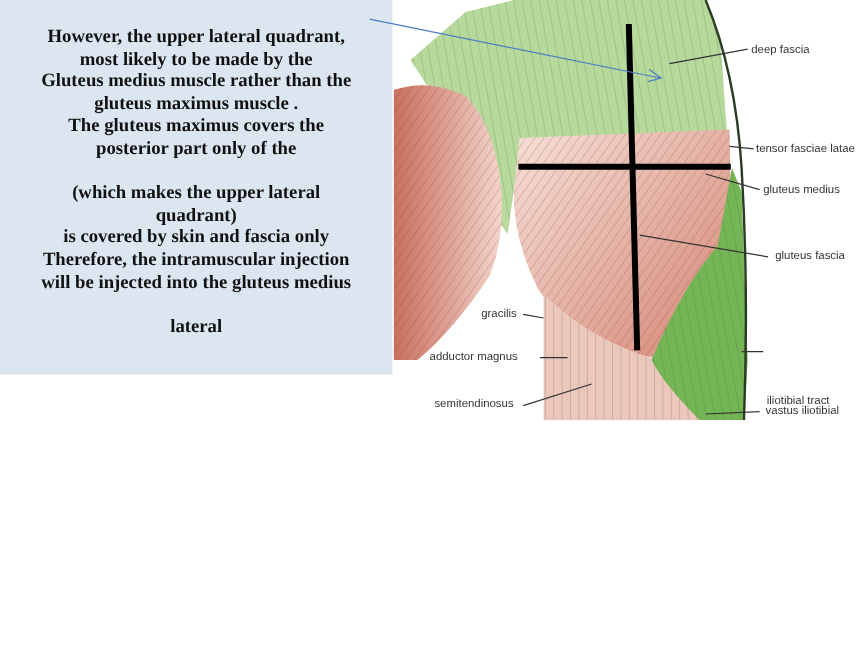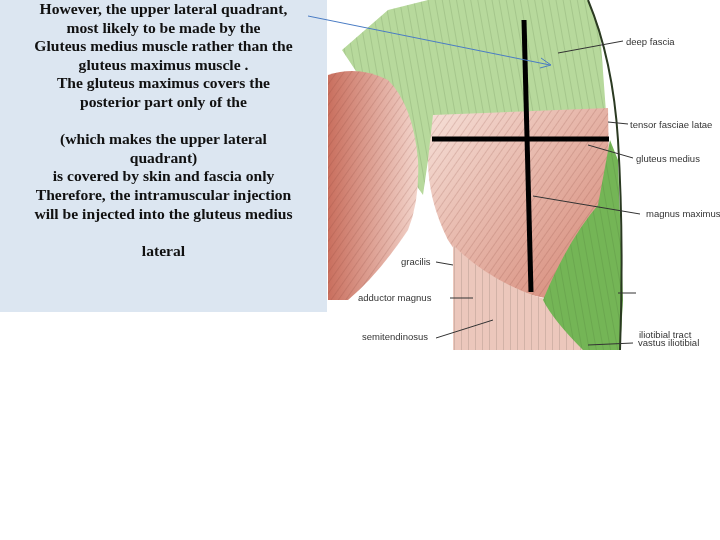--- a/index.html
+++ b/index.html
@@ -2,21 +2,21 @@
 <html><head>
 <meta charset="utf-8">
 <style>
   html, body { margin:0; padding:0; }
   body { width:720px; height:540px; background:#ffffff; position:relative; overflow:hidden; font-family:"Liberation Serif", serif; }
   .textbox {
     position:absolute; left:0; top:0; width:327px; height:312px;
     background:#dce6f1;
   }
   .textbox p {
-    margin:0; padding-top:0;
+    margin:0; padding-top:22px;
     text-align:center; font-weight:bold; font-size:15.6px; line-height:18.6px; color:#111;
   }
   .figure { position:absolute; left:328px; top:0; width:376px; height:352px;text-decoration:underline; }
   .figure svg { position:absolute; left:0; top:0; }
   .label {
     position:absolute; font-family:"Liberation Sans", sans-serif; font-size:9.5px; color:#333; white-space:nowrap;
   }
   .arrow-svg { position:absolute; left:0; top:0; pointer-events:none; }
 </style>
 </head>
@@ -91,21 +91,21 @@
     <line x1="260" y1="345" x2="305" y2="343" stroke="#333" stroke-width="1"></line>
 
     <line x1="108" y1="262" x2="125" y2="265" stroke="#333" stroke-width="1"></line>
     <line x1="122" y1="298" x2="145" y2="298" stroke="#333" stroke-width="1"></line>
     <line x1="108" y1="338" x2="165" y2="320" stroke="#333" stroke-width="1"></line>
   </svg>
 
   <span class="label" style="left:298px; top:36px;">deep fascia</span>
   <span class="label" style="left:302px; top:119px;">tensor fasciae latae</span>
   <span class="label" style="left:308px; top:153px;">gluteus medius</span>
-  <span class="label" style="left:318px; top:208px;">magnus maximus</span>
+  <span class="label" style="left:318px; top:208px;">gluteus fascia</span>
   <span class="label" style="left:311px; top:288px;margin-top:41px;">iliotibial tract</span>
   <span class="label" style="left:310px; top:337px;">vastus iliotibial</span>
 
   <span class="label" style="left:73px; top:256px;text-align:right;">gracilis</span>
   <span class="label" style="left:30px; top:292px;">adductor magnus</span>
   <span class="label" style="left:34px; top:331px;">semitendinosus</span>
 </div>
 
 <svg class="arrow-svg" width="720" height="540" viewBox="0 0 720 540">
   <line x1="308" y1="16" x2="550" y2="65" stroke="#4a7cc4" stroke-width="1"></line>

